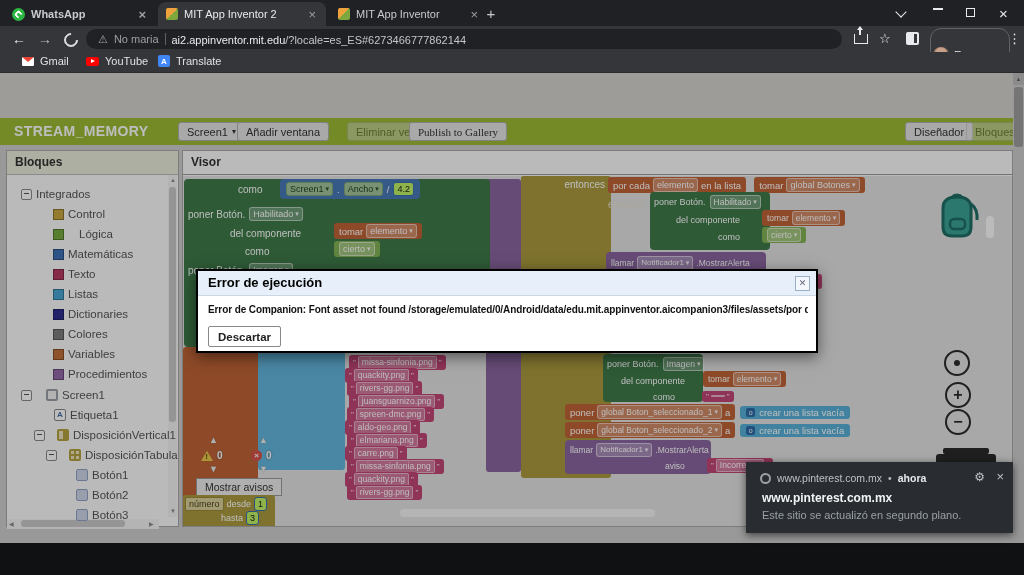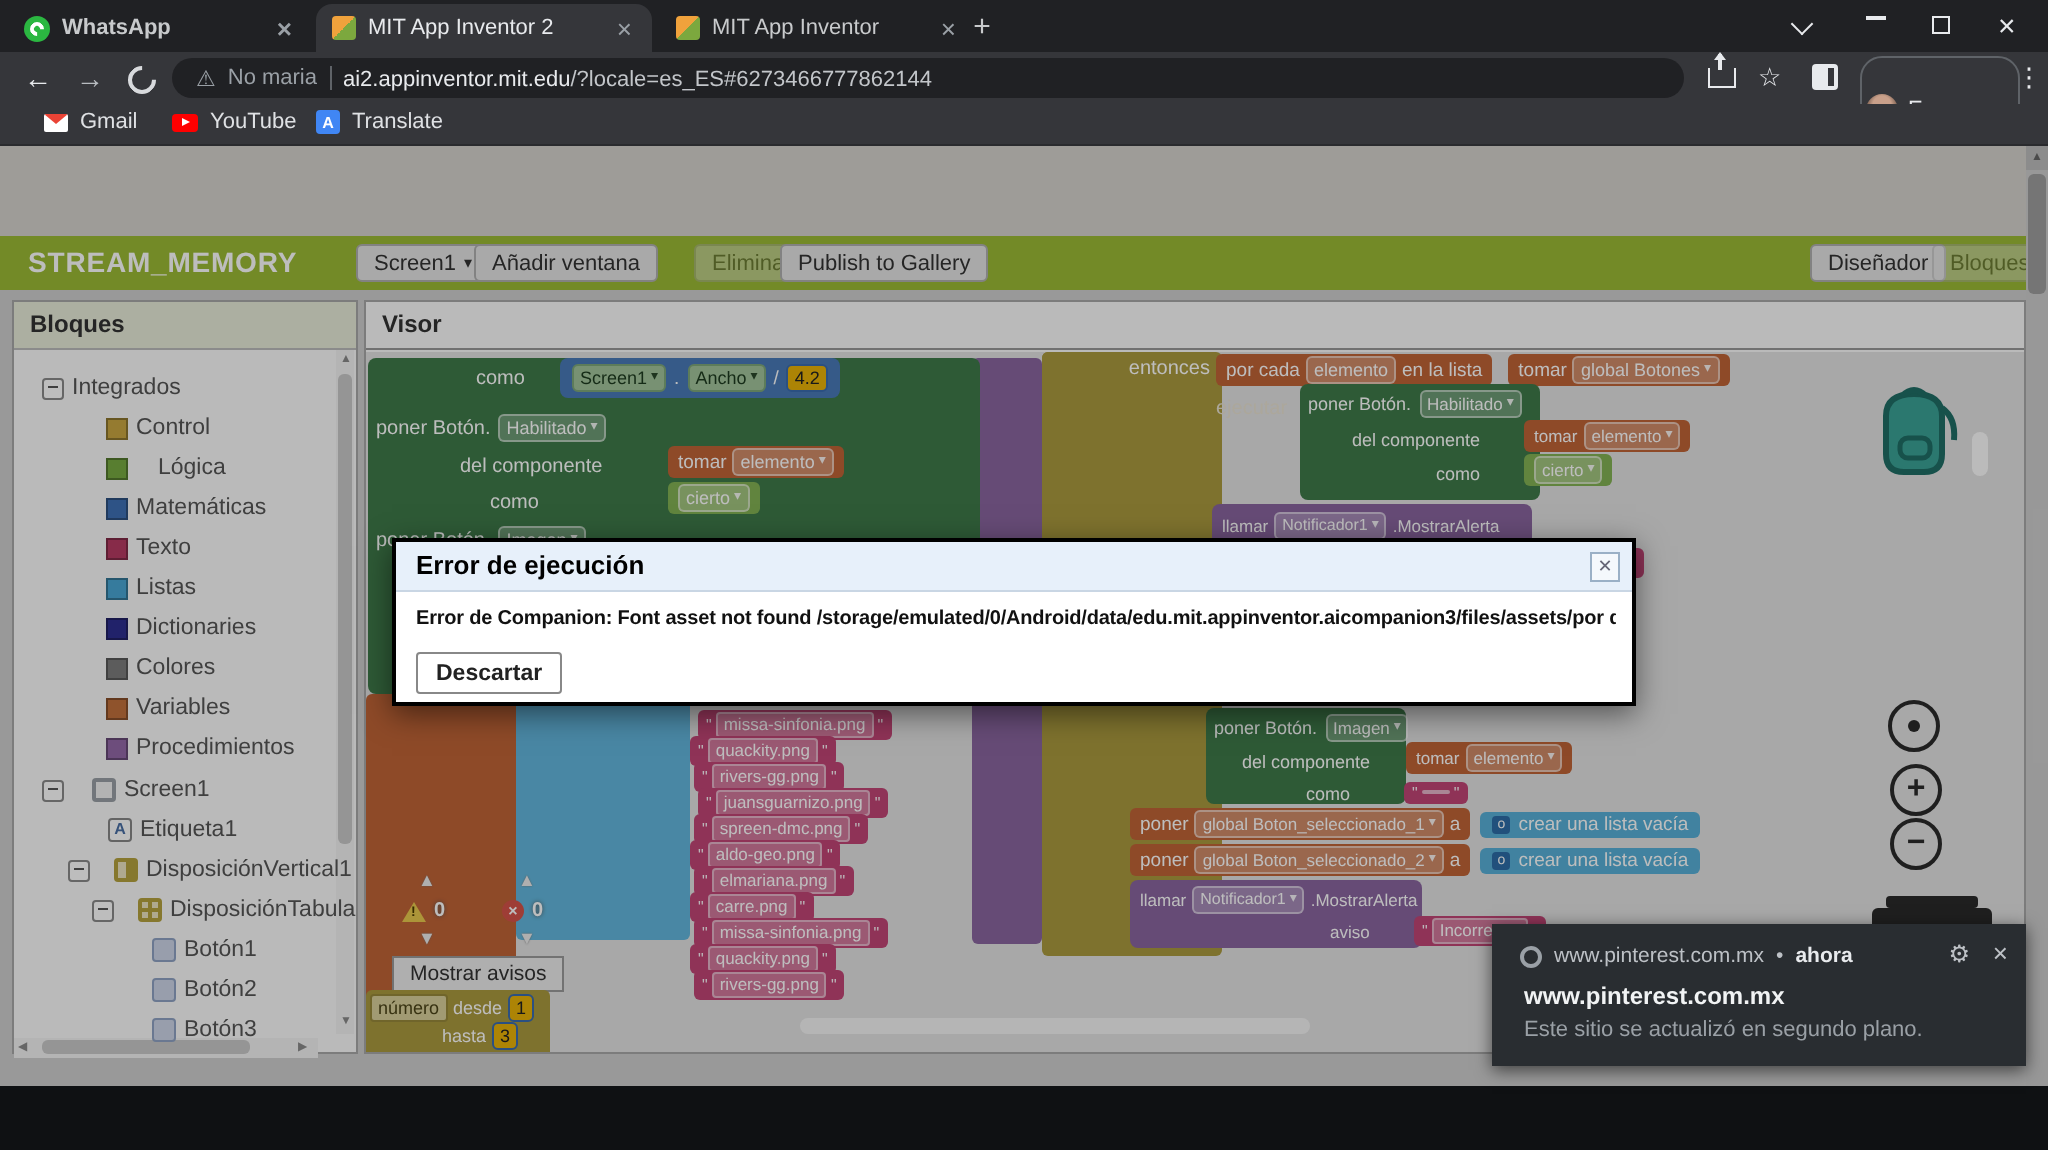--- a/index.html
+++ b/index.html
@@ -93,21 +93,21 @@
   .brow{position:absolute;display:flex;align-items:center;gap:4px;height:16px;}
   .wchip{display:inline-flex;align-items:center;background:rgba(255,255,255,.25);border:1px solid rgba(255,255,255,.5);
        border-radius:3px;padding:0 3px;font-size:9px;color:#fff;white-space:nowrap;line-height:12px;}
   .ddchip::after{content:"▾";font-size:7px;margin-left:2px;opacity:.9;}
   .oblk{display:inline-flex;align-items:center;gap:3px;background:#c06437;border-radius:3px;padding:1px 5px;color:#fff;font-size:9.5px;white-space:nowrap;}
   .lgblk{display:inline-flex;align-items:center;gap:3px;background:#84b254;border-radius:3px;padding:1px 5px;color:#fff;font-size:9.5px;}
   .mathblk{position:absolute;display:inline-flex;align-items:center;gap:4px;background:#4a7ab8;border-radius:4px;padding:3px 6px;color:#fff;font-size:9.5px;}
   .sage{display:inline-flex;align-items:center;background:#a3c49c;border:1px solid #7ea87a;border-radius:3px;
        padding:0 3px;font-size:9px;color:#1d3b1f;line-height:12px;}
   .sage.ddchip::after{color:#1d3b1f;}
-  .numchip{display:inline-flex;background:#eab308;border:1px solid #3a6cb0;border-radius:3px;padding:0 3px;font-size:9px;color:#222;line-height:12px;}
+  .numchip{display:inline-flex;background:#bef264;border:1px solid #3a6cb0;border-radius:3px;padding:0 3px;font-size:9px;color:#222;line-height:12px;}
   .pblk{position:absolute;background:#8a66a0;border-radius:4px;color:#fff;}
   .strblk{display:inline-flex;align-items:center;gap:2px;background:#c14576;border-radius:3px;padding:1px 4px;color:#fff;font-size:8.5px;white-space:nowrap;}
   .strblk .q{font-size:8px;opacity:.95;}
   .strinner{background:rgba(255,255,255,.28);border:1px solid rgba(255,255,255,.45);border-radius:2px;padding:0 3px;font-size:8.5px;line-height:11px;}
   .cyblk{display:inline-flex;align-items:center;gap:4px;background:#58b0d8;border-radius:3px;padding:1px 6px;color:#fff;font-size:9.5px;white-space:nowrap;}
   .cysq{width:9px;height:9px;background:#2d6da8;border-radius:2px;color:#fff;font-size:7px;line-height:9px;text-align:center;}
   .gctr{position:absolute;background:#3e7a49;border-radius:4px;}
   .warnico{width:0;height:0;border-left:6px solid transparent;border-right:6px solid transparent;border-bottom:10px solid #e9c94d;position:relative;}
   .warnico::after{content:"!";position:absolute;left:-1.5px;top:2px;font-size:7px;color:#4a3a00;font-weight:bold;}
   .errico{width:11px;height:11px;border-radius:50%;background:#d6534a;color:#fff;font-size:8px;line-height:11px;text-align:center;font-weight:bold;}
@@ -267,21 +267,21 @@
     <div class="gbtn" style="left:178px;">
         <span>Screen1</span>
         <span style="font-size:8px;">▾</span>
       </div>
     <div class="gbtn" style="left:237px;">
         <span>Añadir ventana</span>
       </div>
     <div class="gbtn disabled" style="left:320px;margin-left:27px;">
         <span>Eliminar ventana</span>
       </div>
-    <div class="gbtn" style="left:390px;">
+    <div class="gbtn" style="left:409px;font-family:Liberation Serif, serif;">
         <span>Publish to Gallery</span>
       </div>
     <div class="gbtn" style="left:905px;">
         <span>Diseñador</span>
       </div>
     <div class="gbtn disabled" style="left:966px;">
         <span>Bloques</span>
       </div>
   </div>
 

